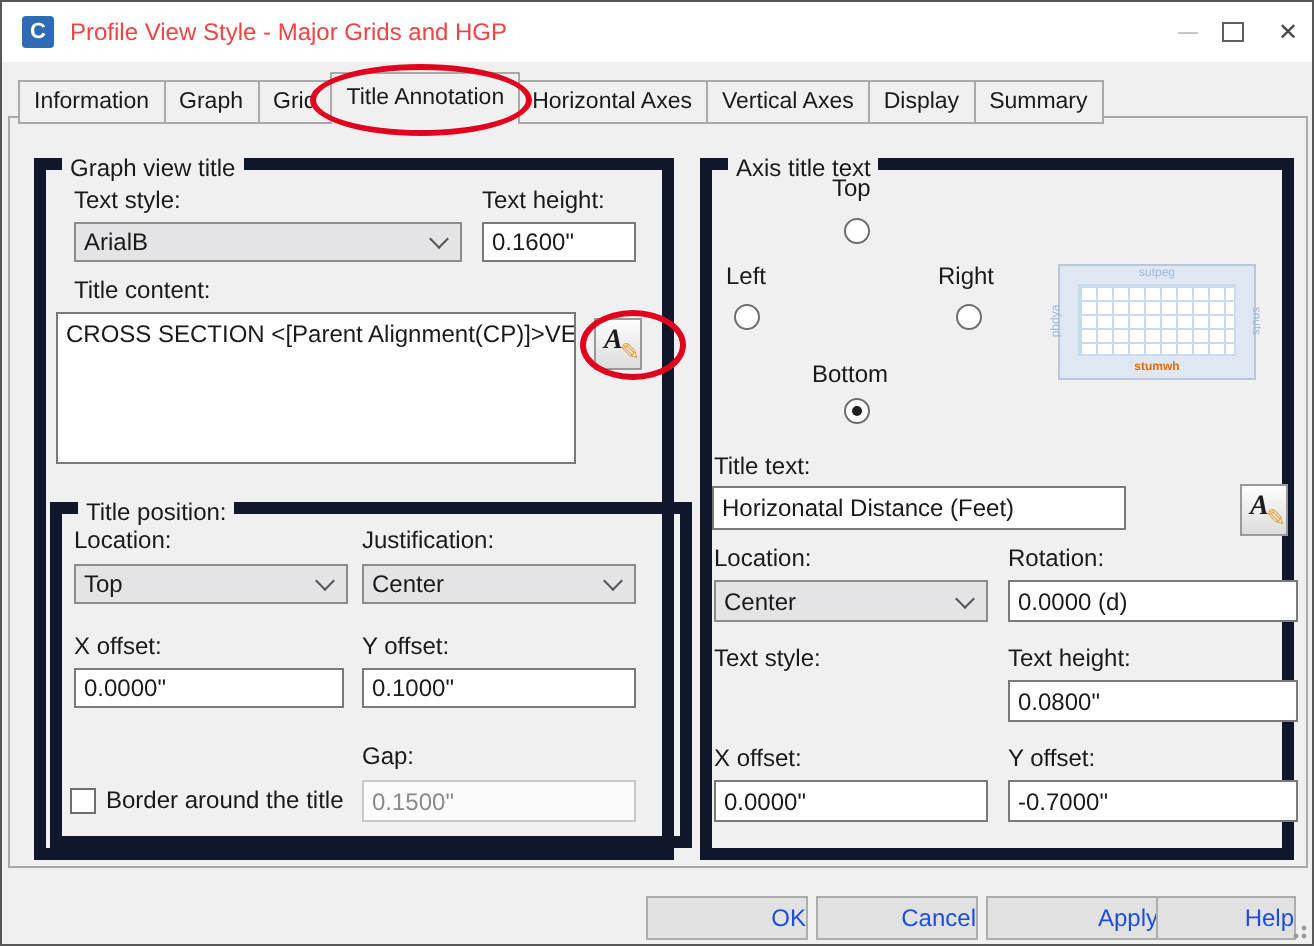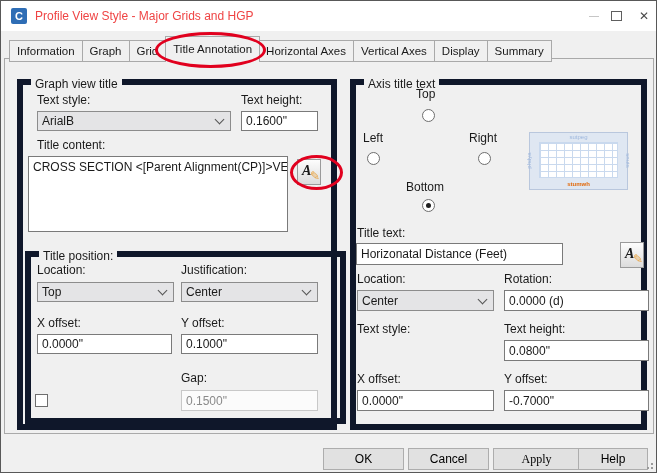--- a/index.html
+++ b/index.html
@@ -75,21 +75,21 @@
   .pv-bot { bottom:1px; left:0; right:0; text-align:center; color:#e2690a; font-weight:bold; }
   .pv-left { left:-9px; top:24px; transform:rotate(-90deg); }
   .pv-right { right:-7px; top:24px; transform:rotate(90deg); }
 
   
   .ring { position:absolute; border:3px solid #e1001e; border-radius:50%; z-index:9; pointer-events:none; }
 
   
   .fbtn { position:absolute; top:447px; height:22px; z-index:3; background:#e1e1e1;
           border:1px solid #adadad; font-family:"Liberation Sans", sans-serif; font-size:12px;
-          text-align:center; cursor:pointer; color:#000000; }
+          text-align:right; cursor:pointer; color:#1d4ed8; }
   .grip { position:absolute; right:2px; bottom:2px; width:10px; height:10px; z-index:3;
           background:
             radial-gradient(circle at 8px 8px,#9a9a9a 1px,transparent 1.4px),
             radial-gradient(circle at 8px 4px,#9a9a9a 1px,transparent 1.4px),
             radial-gradient(circle at 4px 8px,#9a9a9a 1px,transparent 1.4px); }
 </style>
 </head>
 <body>
 
 <div class="dialog">
@@ -159,20 +159,21 @@
   </div>
 
   <div class="lbl" style="left:36px;top:315px;">X offset:</div>
   <input class="tfield" style="left: 36px; top: 333px; width: 135px; height: 20px;" value="0.0000&quot;">
 
   <div class="lbl" style="left:180px;top:315px;">Y offset:</div>
   <input class="tfield" style="left: 180px; top: 333px; width: 137px; height: 20px;" value="0.1000&quot;">
 
   <div class="lbl" style="left:180px;top:370px;">Gap:</div>
   <div class="checkbox" style="left:34px;top:393px;"></div>
+  <div class="lbl" style="left:52px;top:392px;">Border around the title</div>
   <input class="tfield" style="left: 180px; top: 389px; width: 137px; height: 21px;" disabled="" value="0.1500&quot;">
 
   <div class="group" style="left:349px;top:78px;width:297px;height:351px;">
     <span class="group-label">Axis title text</span>
   </div>
 
   <div class="lbl" style="left:415px;top:86px;">Top</div>
   <div class="radio" style="left:421px;top:108px;"></div>
 
   <div class="lbl" style="left:362px;top:130px;">Left</div>
@@ -214,18 +215,18 @@
   <input class="tfield" style="left: 503px; top: 339px; width: 145px; height: 21px;" value="0.0800&quot;">
 
   <div class="lbl" style="left:356px;top:371px;">X offset:</div>
   <input class="tfield" style="left: 356px; top: 389px; width: 137px; height: 21px;" value="0.0000&quot;">
 
   <div class="lbl" style="left:503px;top:371px;">Y offset:</div>
   <input class="tfield" style="left: 503px; top: 389px; width: 145px; height: 21px;" value="-0.7000&quot;">
 
   <button class="fbtn" style="left:322px;width:81px;">OK</button>
   <button class="fbtn" style="left:407px;width:81px;">Cancel</button>
-  <button class="fbtn" style="left:492px;width:87px;font-family:Liberation Serif, serif;">Apply</button>
+  <button class="fbtn" style="left:492px;width:87px;">Apply</button>
   <button class="fbtn" style="left:577px;width:70px;">Help</button>
   <div class="grip"></div>
 
   <div class="ring" style="left: 154.234px; top: 31px; width: 110.859px; height: 36px;"></div>
 </div>
 
 </body></html>

